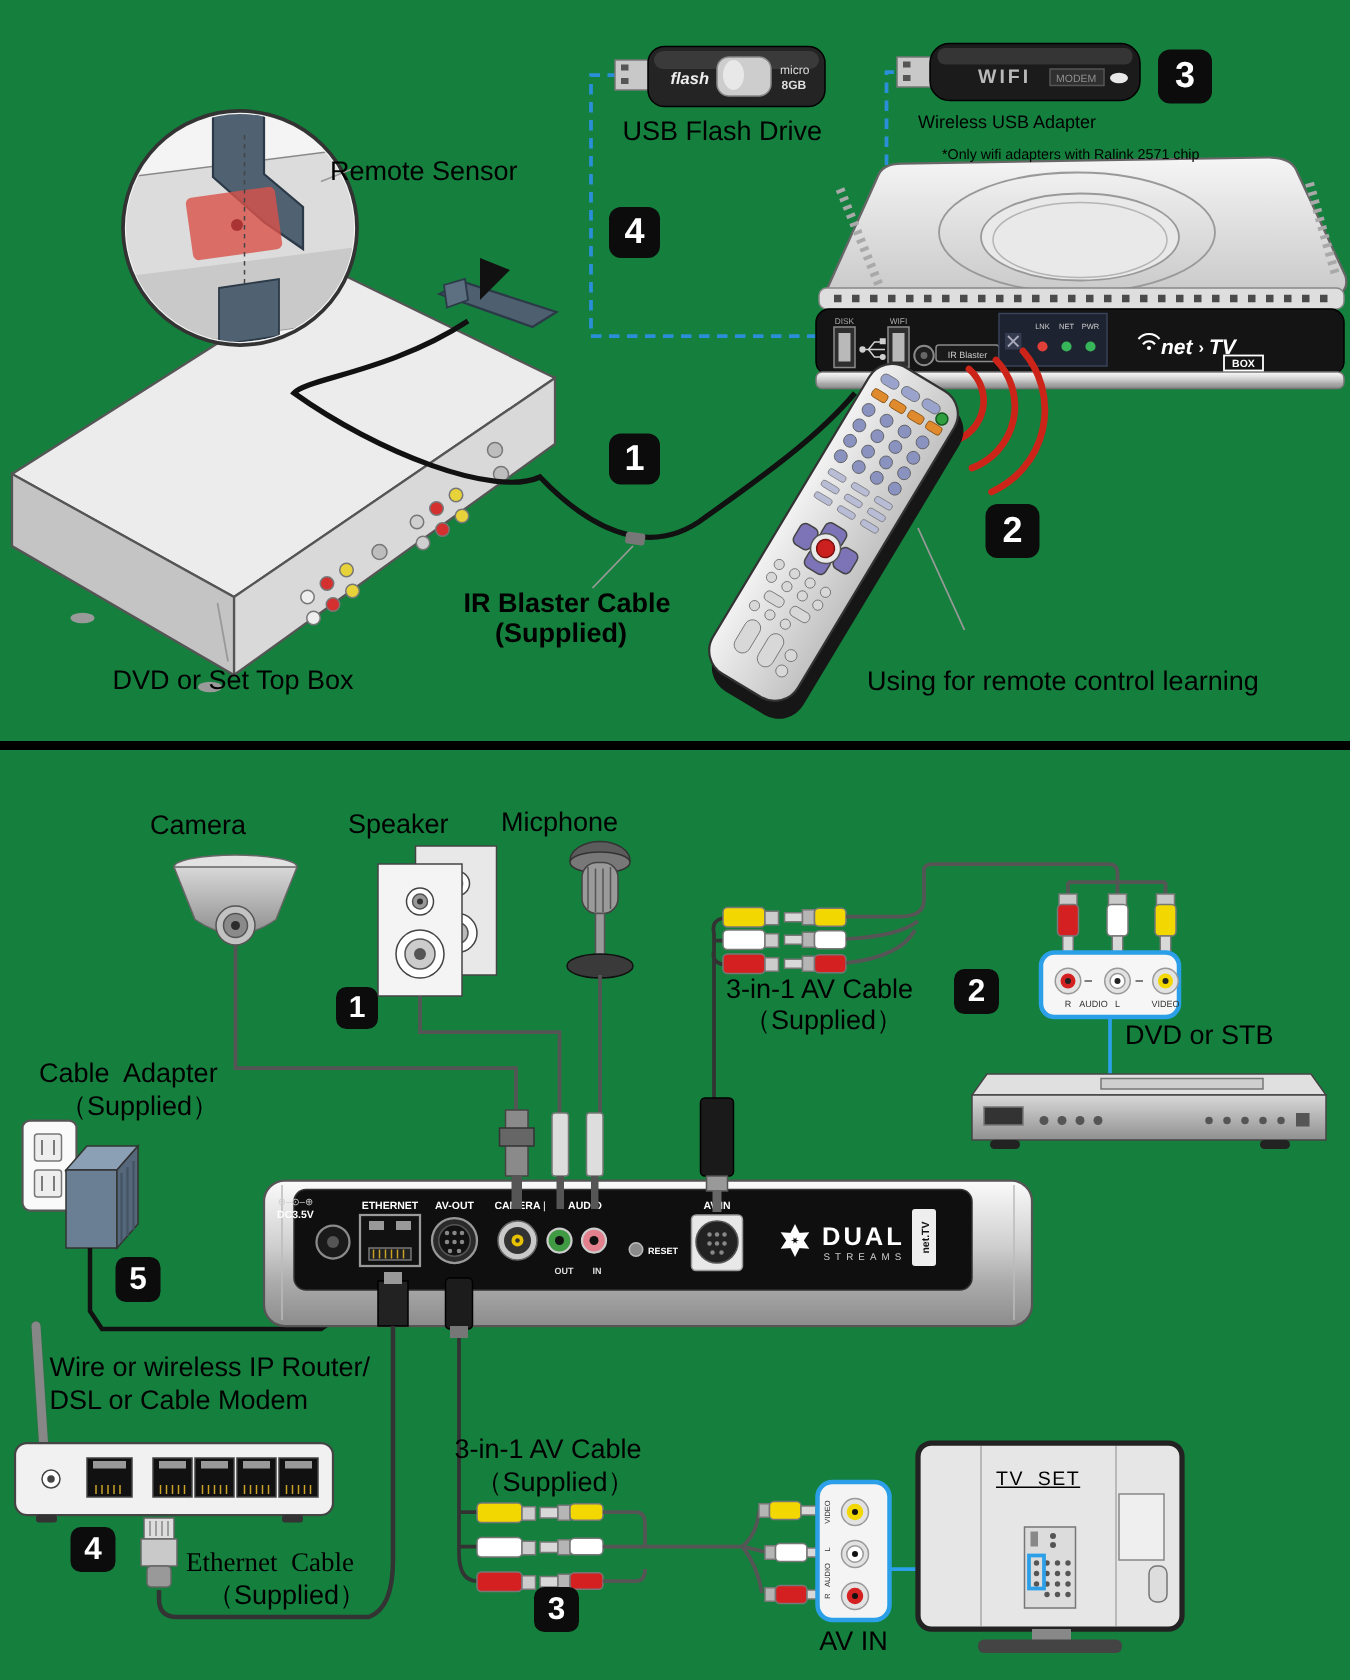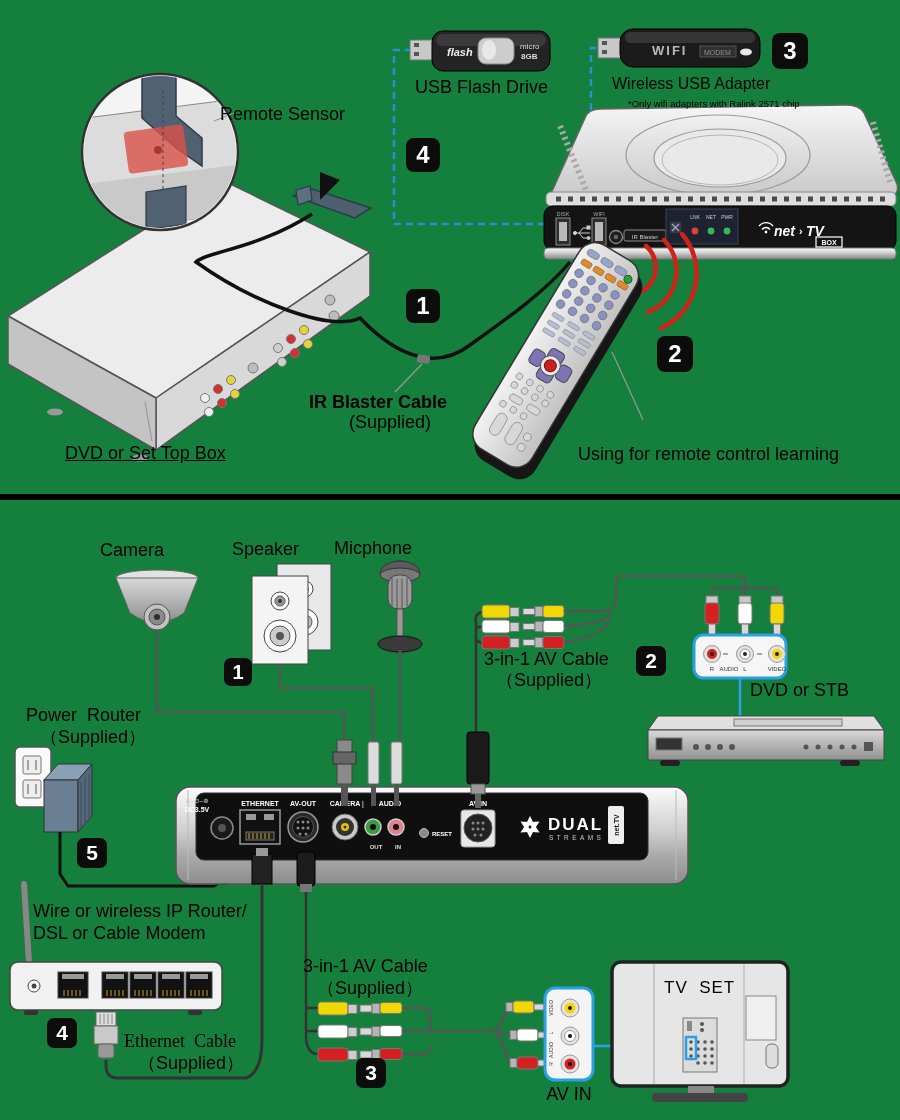--- a/index.html
+++ b/index.html
@@ -1,22 +1,22 @@
 <!DOCTYPE html>
 <html><head>
 <meta charset="utf-8">
 <style>
   html,body{margin:0;padding:0;background:#fff;}
   .stage{position:relative;width:900px;height:1120px;background:#15803d;overflow:hidden;
          font-family:"Liberation Sans",sans-serif;color:#000;}
   svg{position:absolute;left:0;top:0;}
   svg text{font-family:"Liberation Sans",sans-serif;}
   .label{position:absolute;font-size:18px;line-height:1.2;white-space:pre;}
-  .label.big{font-size:16px;}
-  .label.tv{font-size:17px;letter-spacing:1px;}
+  .label.big{font-size:12px;}
+  .label.tv{font-size:13px;letter-spacing:1px;text-decoration:underline;}
   .label.small{font-size:9.5px;margin-left:31px;}
   .label.center{text-align:center;}
   .badge{position:absolute;background:#0c0c0c;color:#fff;border-radius:8px;
          display:flex;align-items:center;justify-content:center;
          font-weight:bold;font-size:24px;width:34px;height:34px;}
   .badge.sm{width:30px;height:30px;font-size:21px;border-radius:7px;}
   .badge.xs{width:28px;height:28px;font-size:20px;border-radius:7px;}
   .divider{position:absolute;left:0;top:494px;width:900px;height:6px;background:#000;}
 </style>
 </head>
@@ -680,38 +680,38 @@
     <rect x="688" y="1086" width="26" height="8" fill="#888"></rect>
     <rect x="652" y="1093" width="96" height="9" rx="4" fill="#444"></rect>
   </g>
 </svg>
 
   <div class="label" style="left:220px;top:104px;">Remote Sensor</div>
   <div class="label center" style="left:404px;top:77px;width:155px;">USB Flash Drive</div>
   <div class="label big" style="left:612px;top:74px;">Wireless USB Adapter</div>
   <div class="label small" style="left:597px;top:98px;">*Only wifi adapters with Ralink 2571 chip</div>
   <div class="label center" style="left:304px;top:392px;width:148px;font-weight:bold;">IR Blaster Cable</div>
-  <div class="label center" style="left:316px;top:412px;width:148px;">(Supplied)</div>
-  <div class="label" style="left:65px;top:443px;text-decoration:underline;">DVD or Set Top Box</div>
+  <div class="label center" style="left:300px;top:412px;width:148px;font-weight:bold;">(Supplied)</div>
+  <div class="label" style="left:75px;top:443px;">DVD or Set Top Box</div>
   <div class="label" style="left:578px;top:444px;">Using for remote control learning</div>
 
   <div class="badge" style="left:406px;top:289px;">1</div>
   <div class="badge" style="left:657px;top:336px;width:36px;height:36px;">2</div>
   <div class="badge" style="left:772px;top:33px;width:36px;height:36px;">3</div>
   <div class="badge" style="left:406px;top:138px;">4</div>
 
   <div class="divider"></div>
 
   <div class="label" style="left:100px;top:540px;">Camera</div>
   <div class="label" style="left:232px;top:539px;">Speaker</div>
   <div class="label" style="left:334px;top:538px;text-align:center;">Micphone</div>
   <div class="label" style="left:484px;top:649px;">3-in-1 AV Cable</div>
   <div class="label" style="left:496px;top:670px;">（Supplied）</div>
   <div class="label" style="left:750px;top:680px;">DVD or STB</div>
-  <div class="label" style="left:26px;top:705px;">Power  Router</div>
+  <div class="label" style="left:26px;top:705px;">Cable  Adapter</div>
   <div class="label" style="left:40px;top:727px;">（Supplied）</div>
   <div class="label" style="left:33px;top:901px;">Wire or wireless IP Router/</div>
   <div class="label" style="left:33px;top:923px;">DSL or Cable Modem</div>
   <div class="label" style="left:124px;top:1031px;font-family:Liberation Serif, serif;">Ethernet  Cable</div>
   <div class="label" style="left:138px;top:1053px;">（Supplied）</div>
   <div class="label" style="left:303px;top:956px;">3-in-1 AV Cable</div>
   <div class="label" style="left:317px;top:978px;">（Supplied）</div>
   <div class="label tv" style="left:664px;top:978px;">TV  SET</div>
   <div class="label center" style="left:541px;top:1084px;width:56px;">AV IN</div>
 

